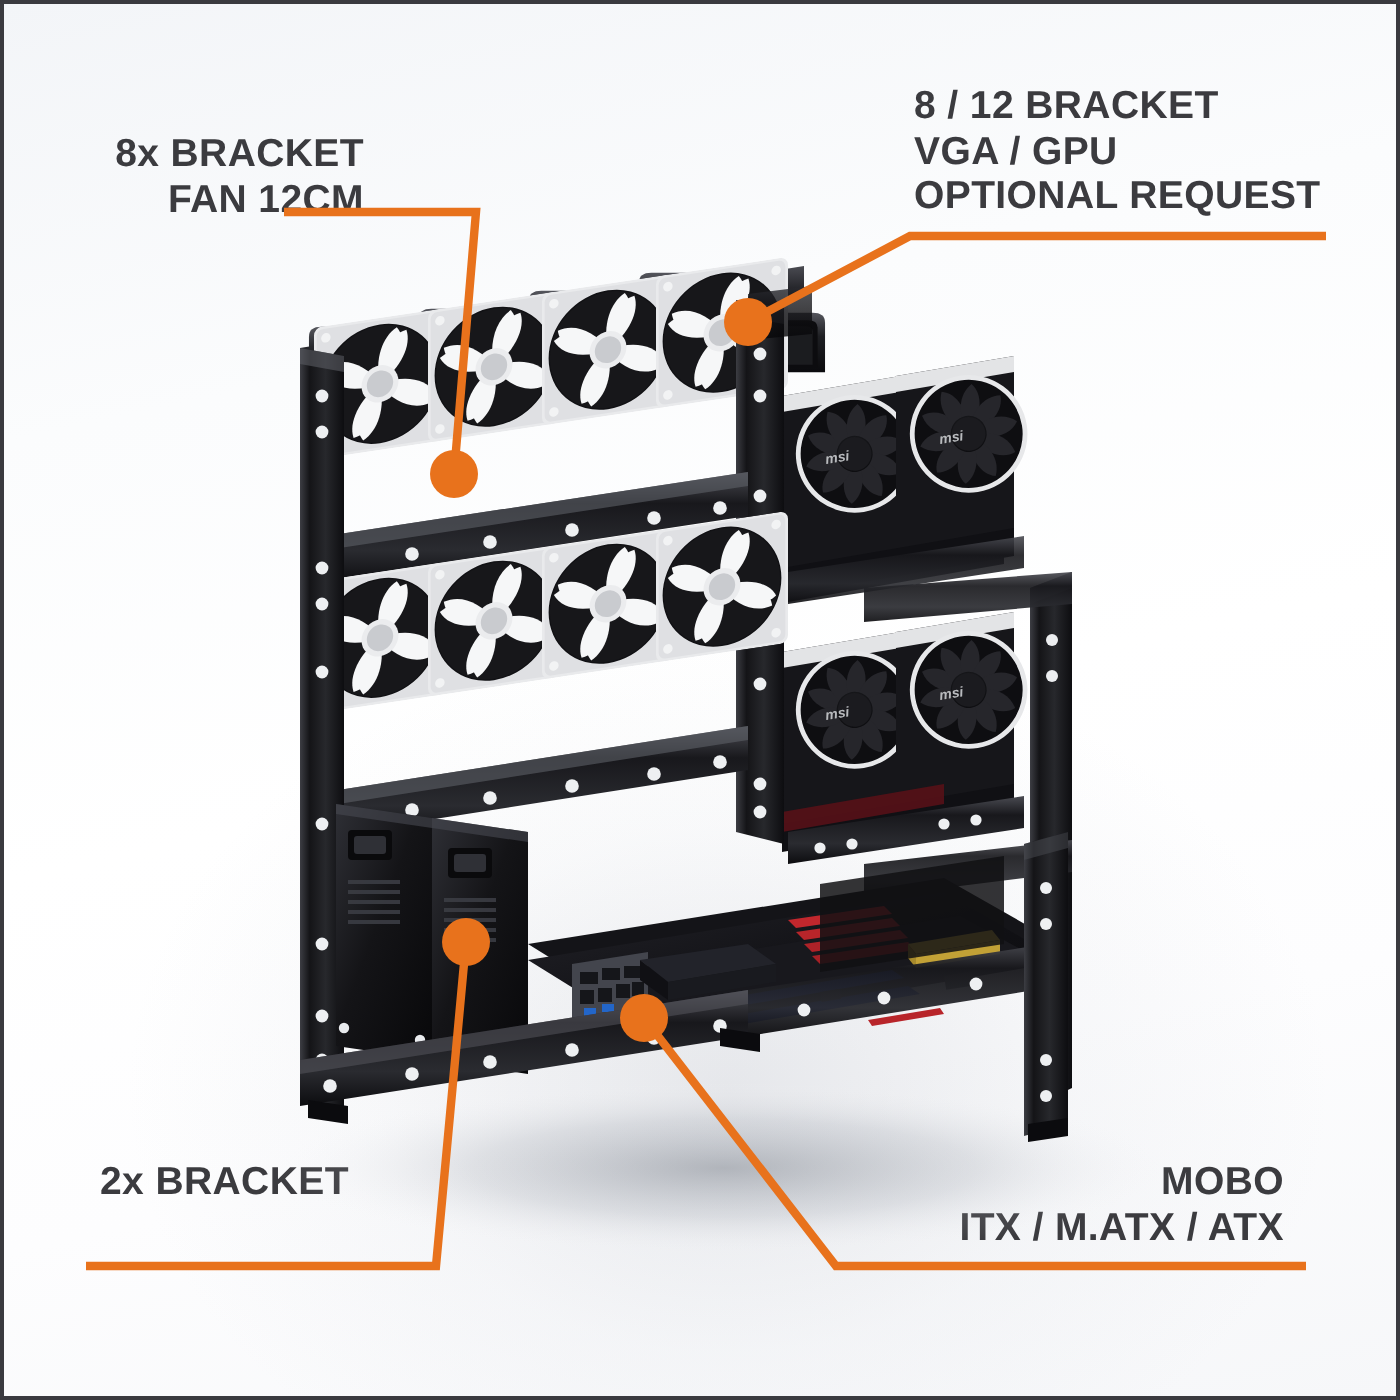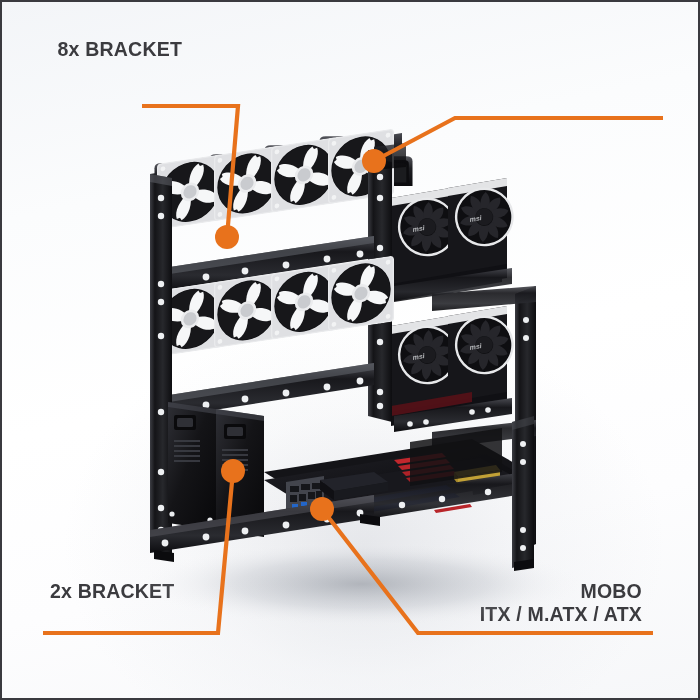--- a/index.html
+++ b/index.html
@@ -14,21 +14,21 @@
     box-sizing:border-box;
     border:2px solid #3a3a3f;
     background:
       radial-gradient(ellipse 60% 45% at 52% 78%, rgba(175,180,190,0.30) 0%, rgba(205,210,218,0.13) 42%, rgba(255,255,255,0) 72%),
       linear-gradient(168deg,#f3f5f8 0%,#fbfcfd 26%,#ffffff 52%,#fdfdfe 74%,#f6f7f9 100%);
     overflow:hidden;
   }
   
   .label{position:absolute;color:#3b3b3f;font-weight:bold;font-size:19.5px;line-height:1.16;letter-spacing:.2px;white-space:nowrap;}
   .label .ln{display:block;}
-  .lbl-fan{left:52px;top:36px;text-align:right;width:128px;}
+  .lbl-fan{left:52px;top:64px;text-align:right;width:128px;}
   .lbl-gpu{left:455px;top:40px;text-align:left;}
   .lbl-psu{left:48px;top:578px;text-align:left;}
   .lbl-mobo{left:340px;top:578px;text-align:right;width:300px;}
   
   #callouts,#rig{position:absolute;left:0;top:0;width:700px;height:700px;}
   #callouts{z-index:40;pointer-events:none;}
   #rig{z-index:10;}
 </style>
 </head>
 <body>
@@ -469,22 +469,28 @@
     <g fill="#E8721C">
       <circle cx="225" cy="235" r="12"></circle>
       <circle cx="372" cy="159" r="12"></circle>
       <circle cx="231" cy="469" r="12"></circle>
       <circle cx="320" cy="507" r="12"></circle>
     </g>
   </svg>
 
   <div class="label lbl-fan" style="color: rgb(59, 59, 63);">
     <span class="ln">8x BRACKET</span>
+    <span class="ln">FAN 12CM</span>
   </div>
 
+  <div class="label lbl-gpu" style="color: rgb(59, 59, 63);">
+    <span class="ln">8 / 12 BRACKET</span>
+    <span class="ln">VGA / GPU</span>
+    <span class="ln">OPTIONAL REQUEST</span>
+  </div>
 
   <div class="label lbl-psu" style="color: rgb(59, 59, 63);">
     <span class="ln">2x BRACKET</span>
   </div>
 
   <div class="label lbl-mobo" style="color: rgb(59, 59, 63);">
     <span class="ln">MOBO</span>
     <span class="ln">ITX / M.ATX / ATX</span>
   </div>
 

